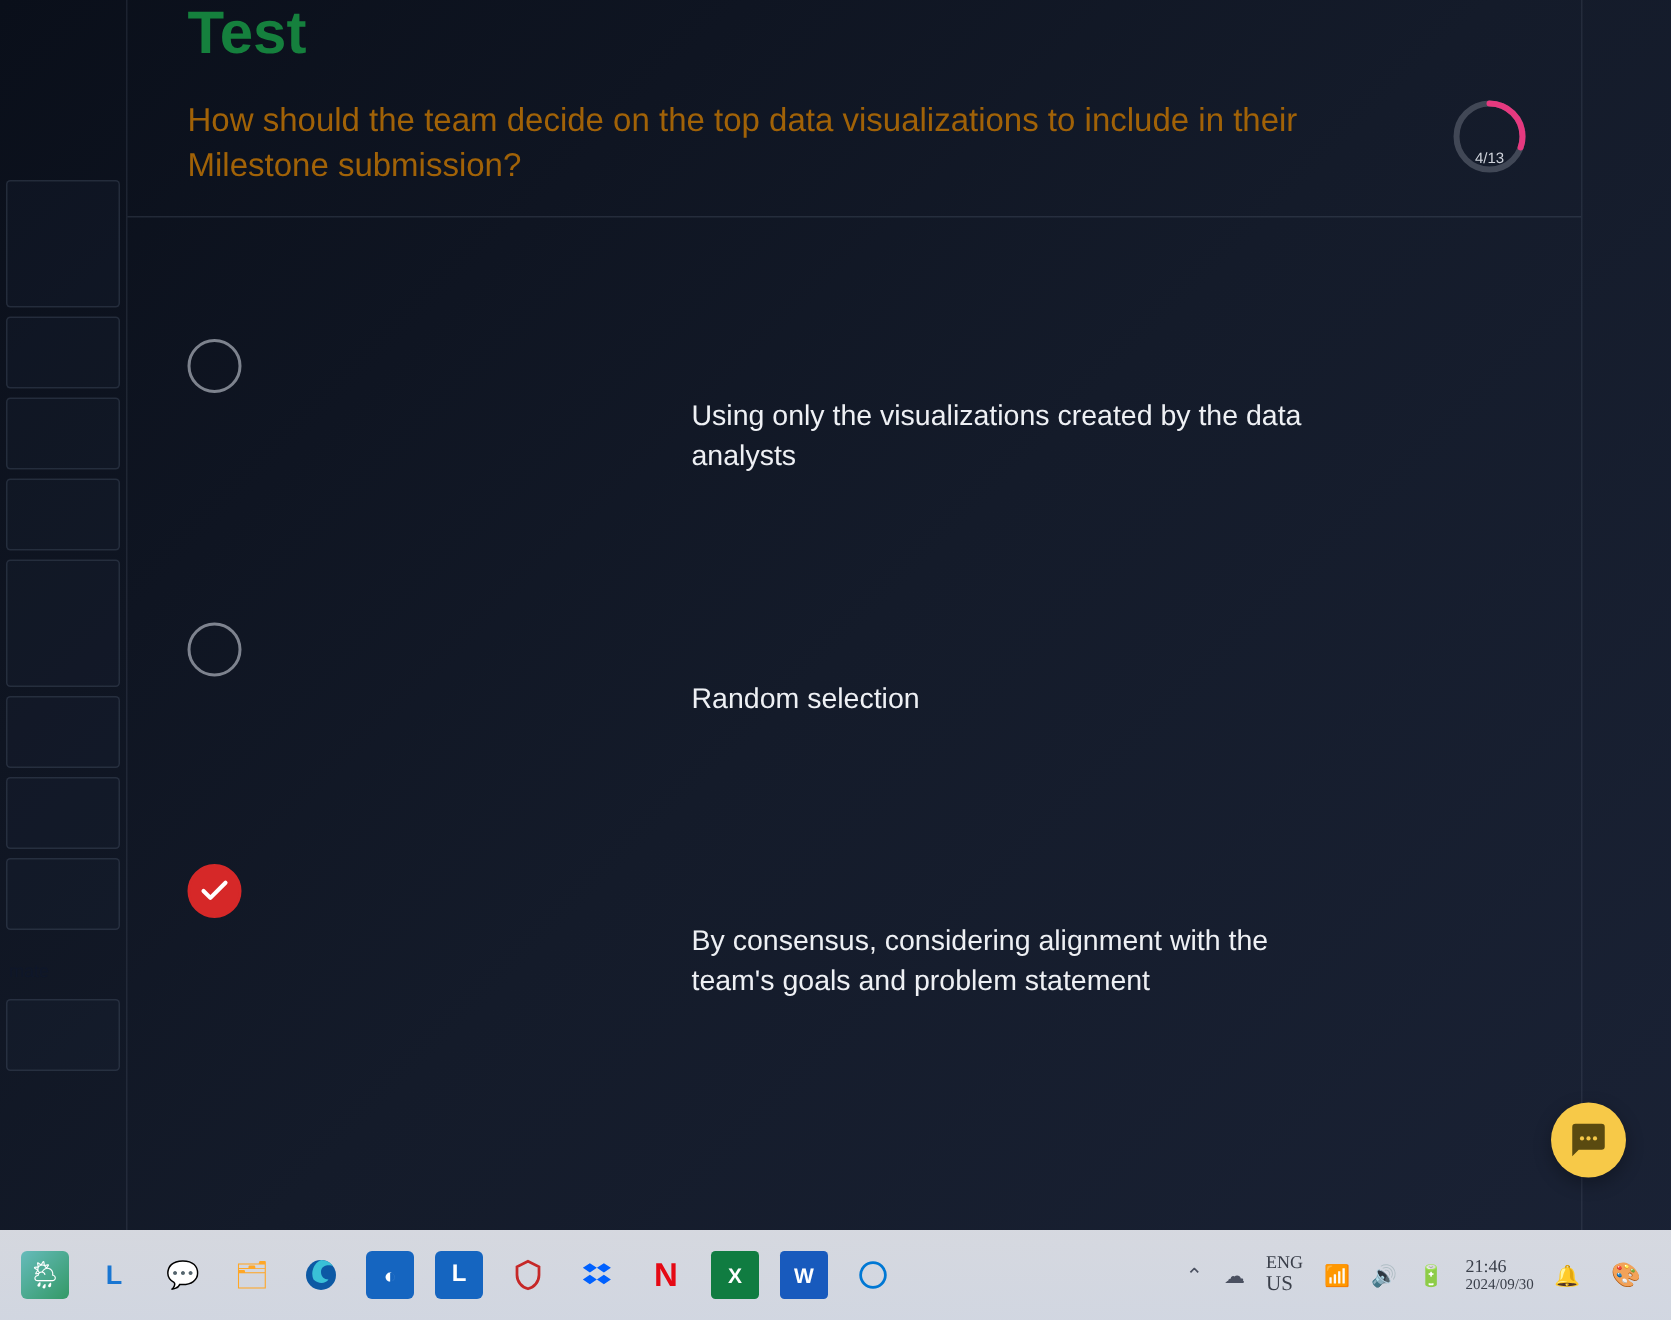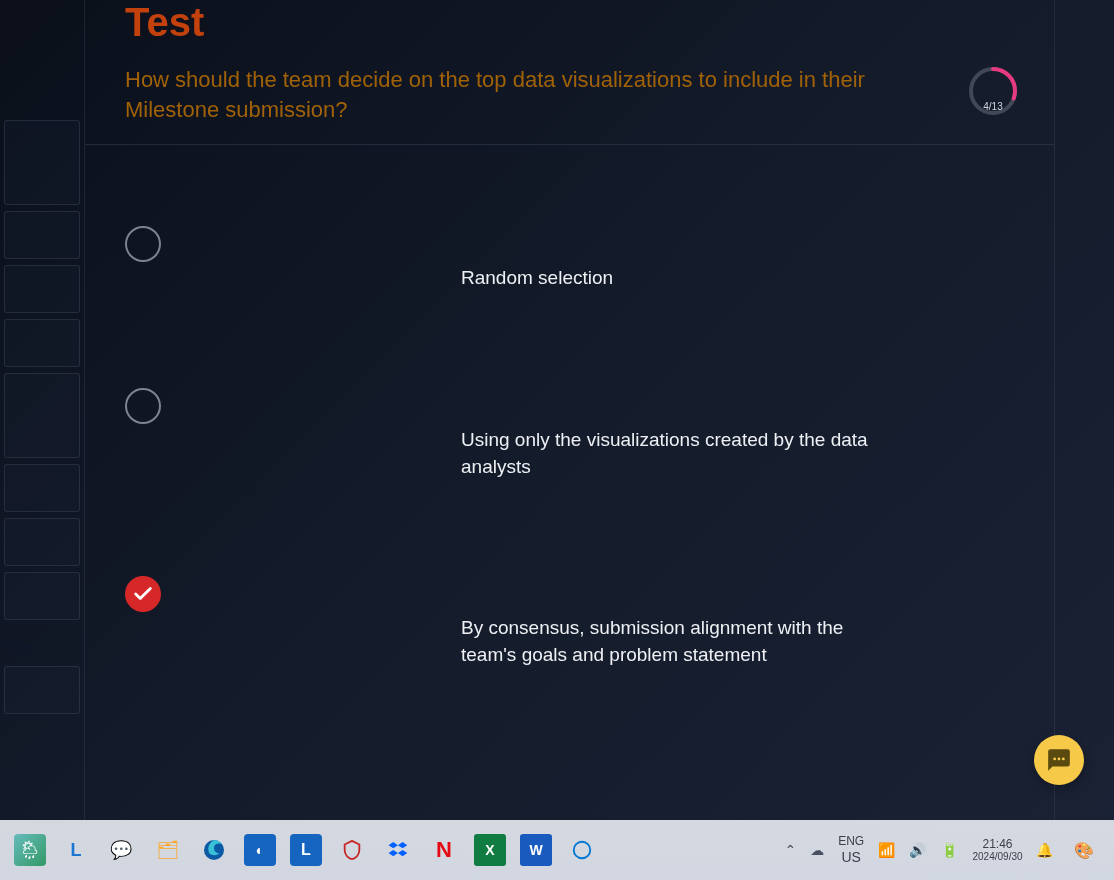--- a/index.html
+++ b/index.html
@@ -57,21 +57,21 @@
       flex: 1;
       display: flex;
       flex-direction: column;
       position: relative;
     }
 
     .header {
       padding: 0 30px 20px 40px;
       font-size: 40px;
       font-weight: 600;
-      color: #c2410c;
+      color: #15803d;
     }
 
     .question-section {
       padding: 0 95px 20px 40px;
       position: relative;
     }
 
     .question-text {
       font-size: 22px;
       font-weight: 500;
@@ -204,22 +204,23 @@
     }
 
     .taskbar-right {
       margin-left: auto;
       display: flex;
       align-items: center;
       gap: 14px;
     }
 
     .sys-text {
-      text-align: center;
+      text-align: left;
       line-height: 1.2;
+      font-family: Liberation Serif, serif;
     }
 
     .sys-icon {
       font-size: 14px;
       color: #4a5060;
     }
 
     .opt-wrapper {
       display: flex;
       align-items: flex-start;
@@ -253,35 +254,35 @@
           <circle cx="26" cy="26" r="22" stroke="#e6397f" stroke-width="4" fill="none" stroke-dasharray="138" stroke-dashoffset="96" stroke-linecap="round"></circle>
         </svg>
         <div class="progress-label">4/13</div>
       </div>
     </div>
 
     <div class="options-area">
 
       <div class="opt-wrapper">
         <div class="radio"></div>
-        <div class="option-text">Random selection</div>
+        <div class="option-text">Using only the visualizations created by the data analysts</div>
       </div>
 
       <div class="opt-wrapper">
         <div class="radio"></div>
-        <div class="option-text">Using only the visualizations created by the data analysts</div>
+        <div class="option-text">Random selection</div>
       </div>
 
       <div class="opt-wrapper">
         <div class="radio selected">
           <svg viewBox="0 0 24 24" fill="none" stroke="white" stroke-width="3" stroke-linecap="round" stroke-linejoin="round">
             <polyline points="20 6 9 17 4 12"></polyline>
           </svg>
         </div>
-        <div class="option-text">By consensus, submission alignment with the team's goals and problem statement</div>
+        <div class="option-text">By consensus, considering alignment with the team's goals and problem statement</div>
       </div>
 
     </div>
   </div>
 
   <div class="right-rail"></div>
 </div>
 
 <div class="chat-fab">
   <svg viewBox="0 0 24 24">

